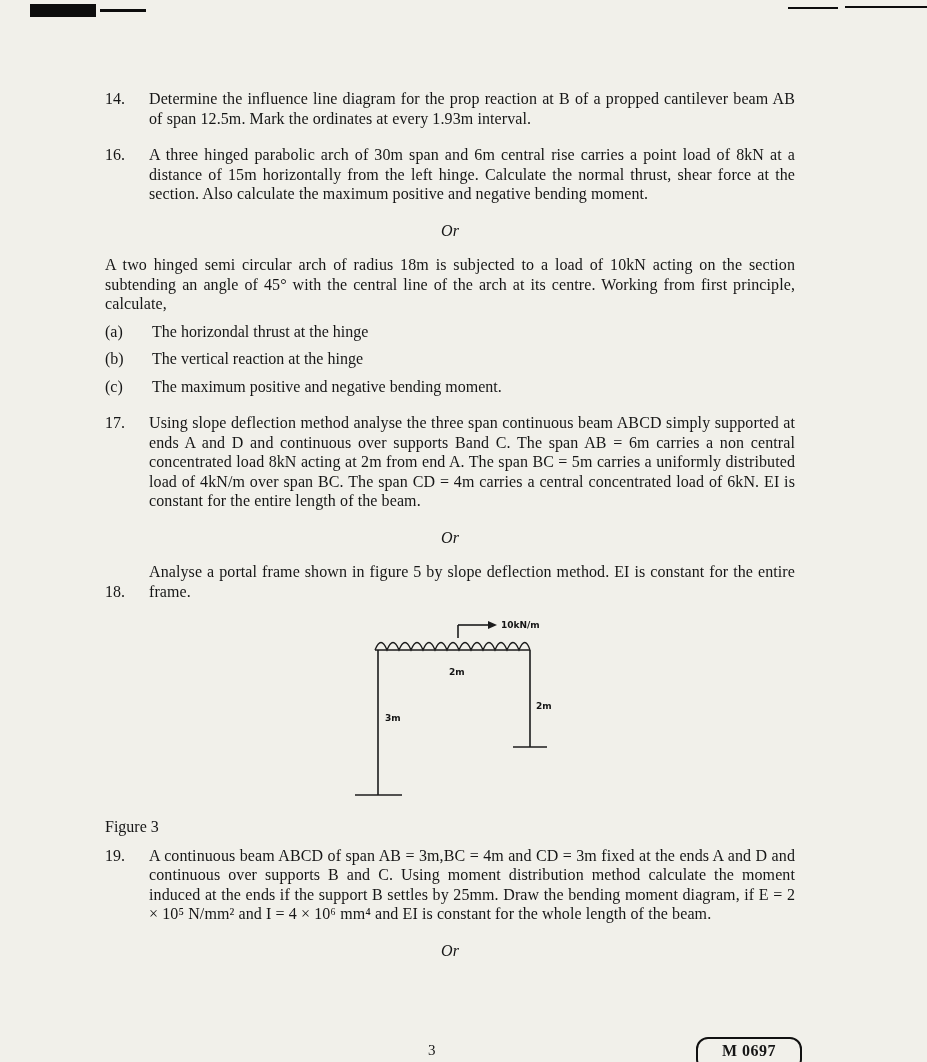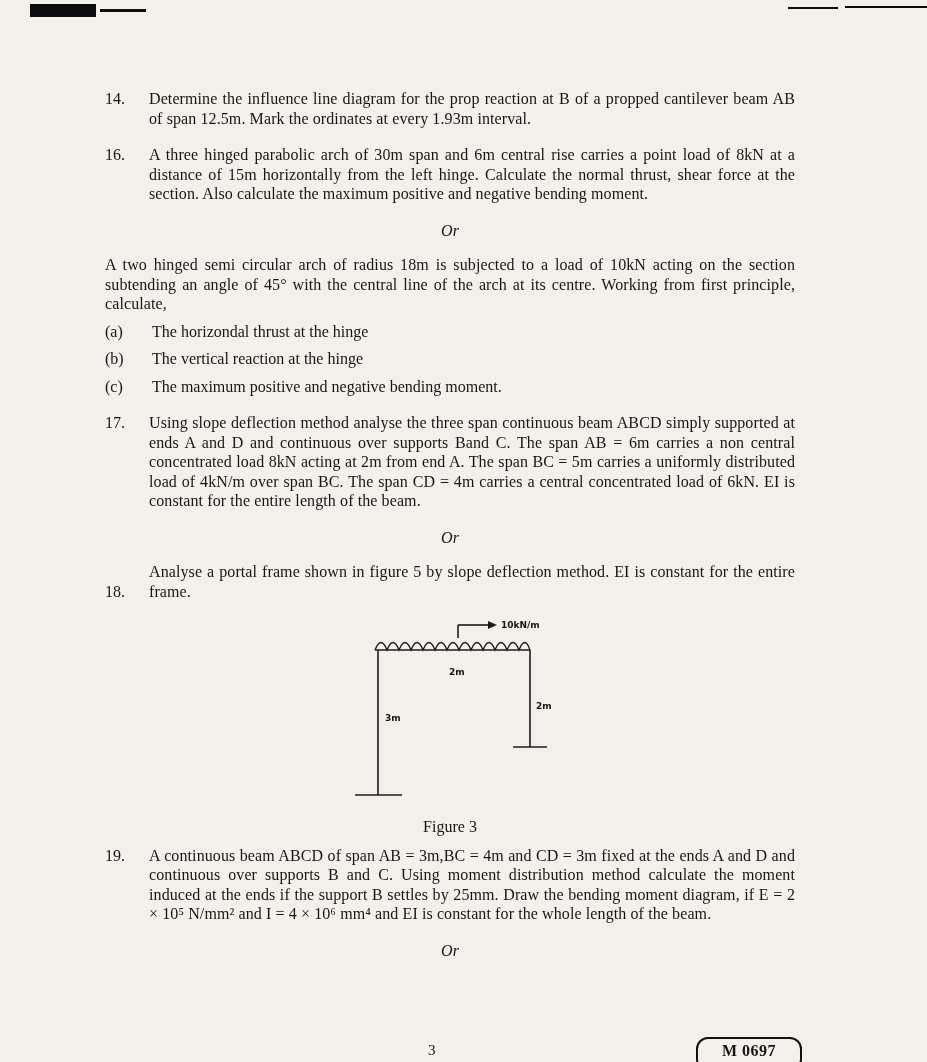--- a/index.html
+++ b/index.html
@@ -32,21 +32,21 @@
   .or { text-align: center; margin: 15px 0 15px 0; line-height: 19.5px; font-style: italic; }
   .subitem { display: flex; margin-top: 8px; line-height: 19.5px; }
   .sublabel { flex: 0 0 47px; width: 47px; }
   .subtext { flex: 1; }
 
   .figure-block { margin-top: 4px; height: 212px; position: relative; }
   .figure-block svg { position: absolute; left: 225px; top: 0; }
   .frame-line { stroke: #1c1c1c; stroke-width: 1.6; fill: none; }
   .frame-load { stroke: #1c1c1c; stroke-width: 1.3; fill: none; }
   .fig-label { font-family: "DejaVu Sans", sans-serif; font-size: 9px; font-weight: bold; fill: #141414; }
-  .figure-caption { text-align: center; line-height: 19.5px; margin-bottom: 6px; }
+  .figure-caption { line-height: 19.5px; margin-bottom: 6px; }
 
   .page-number {
     position: absolute;
     left: 428px;
     top: 1042px;
     font-size: 15px;
   }
   .paper-code-box {
     position: absolute;
     left: 696px;

